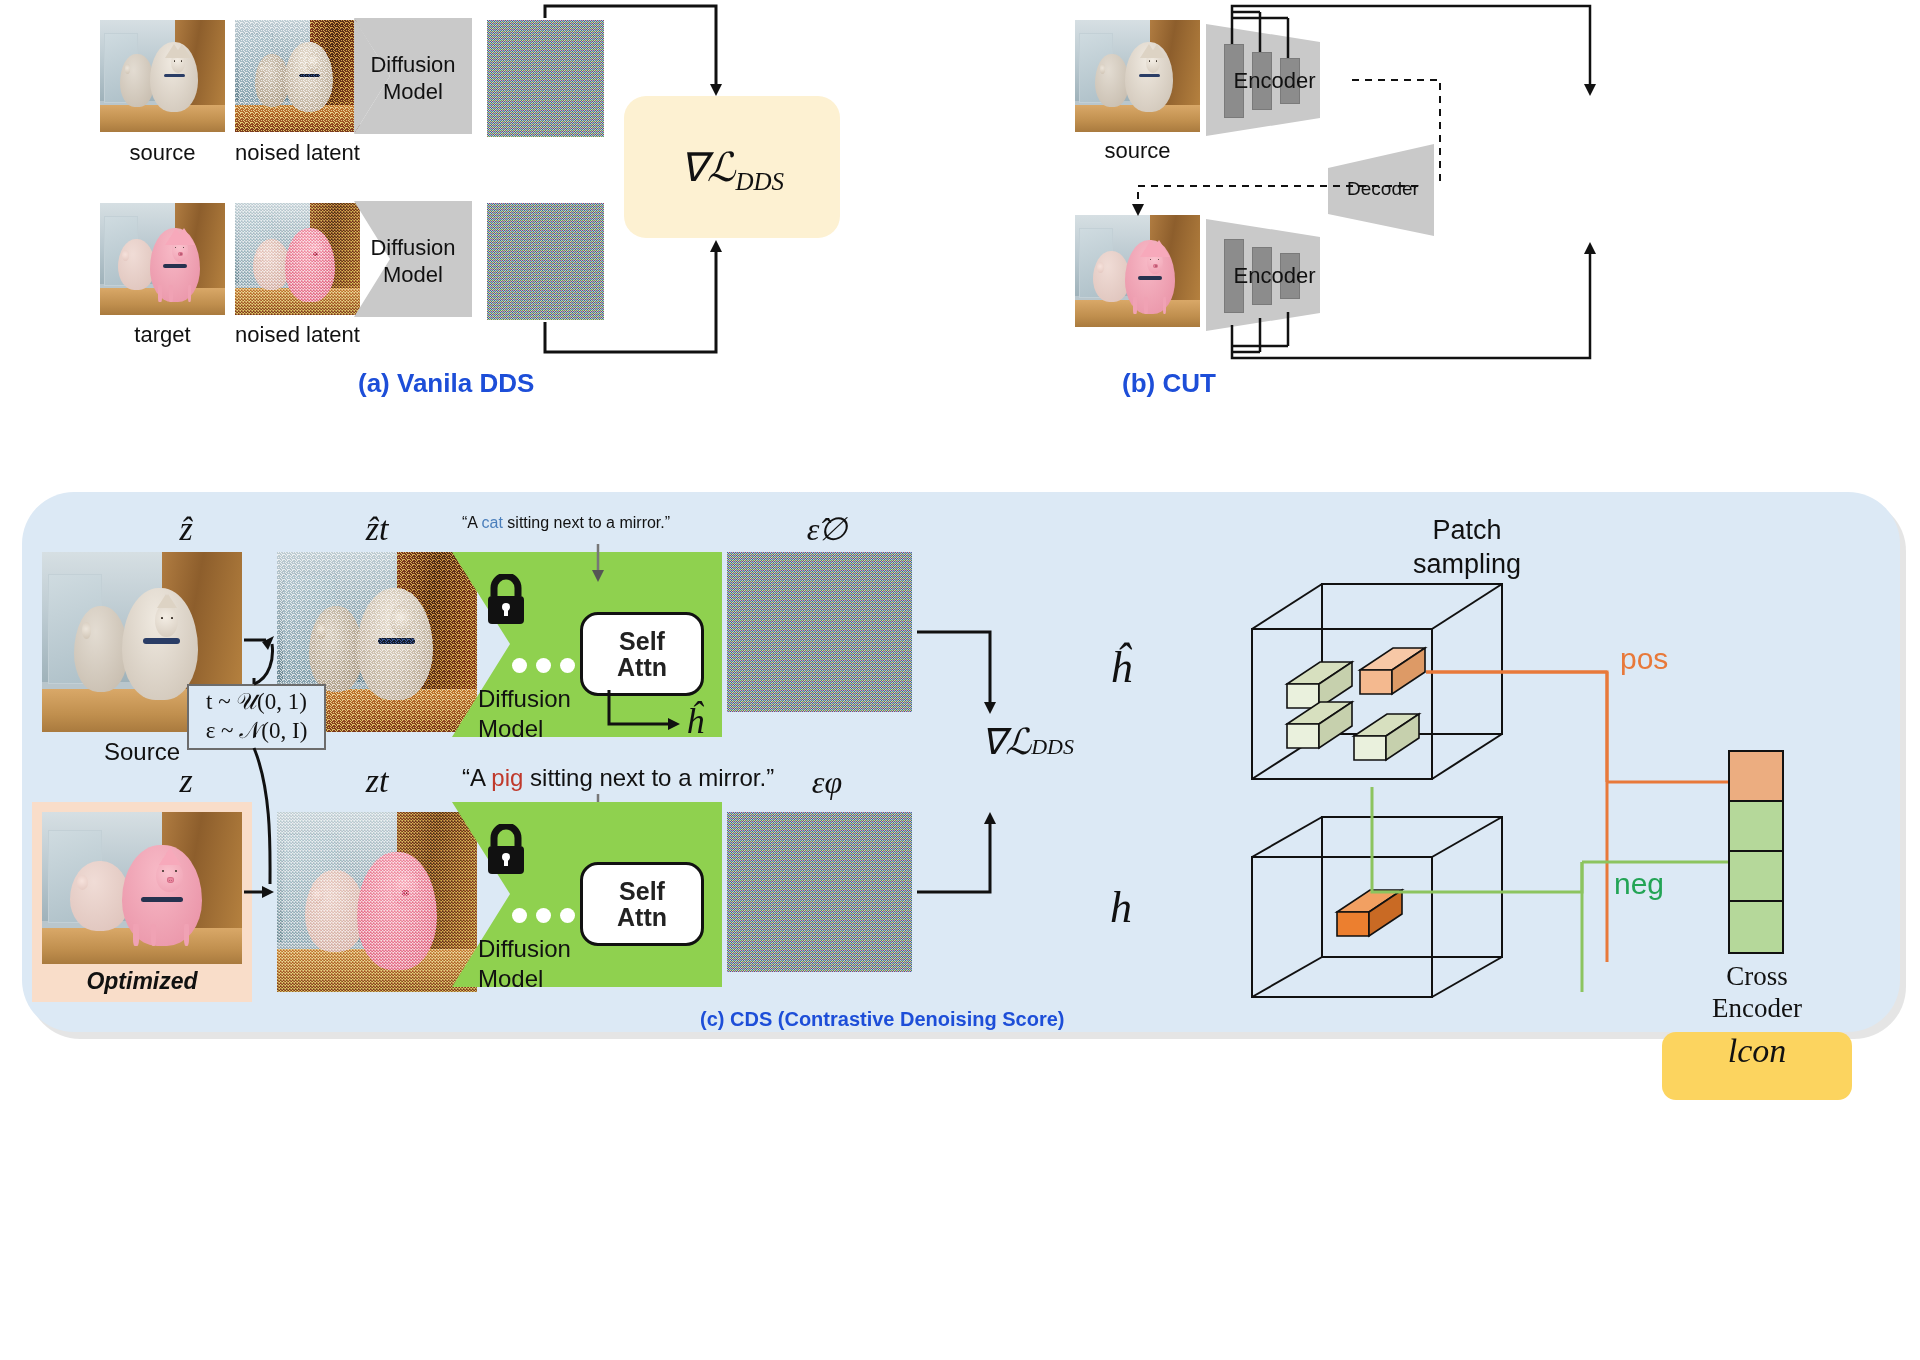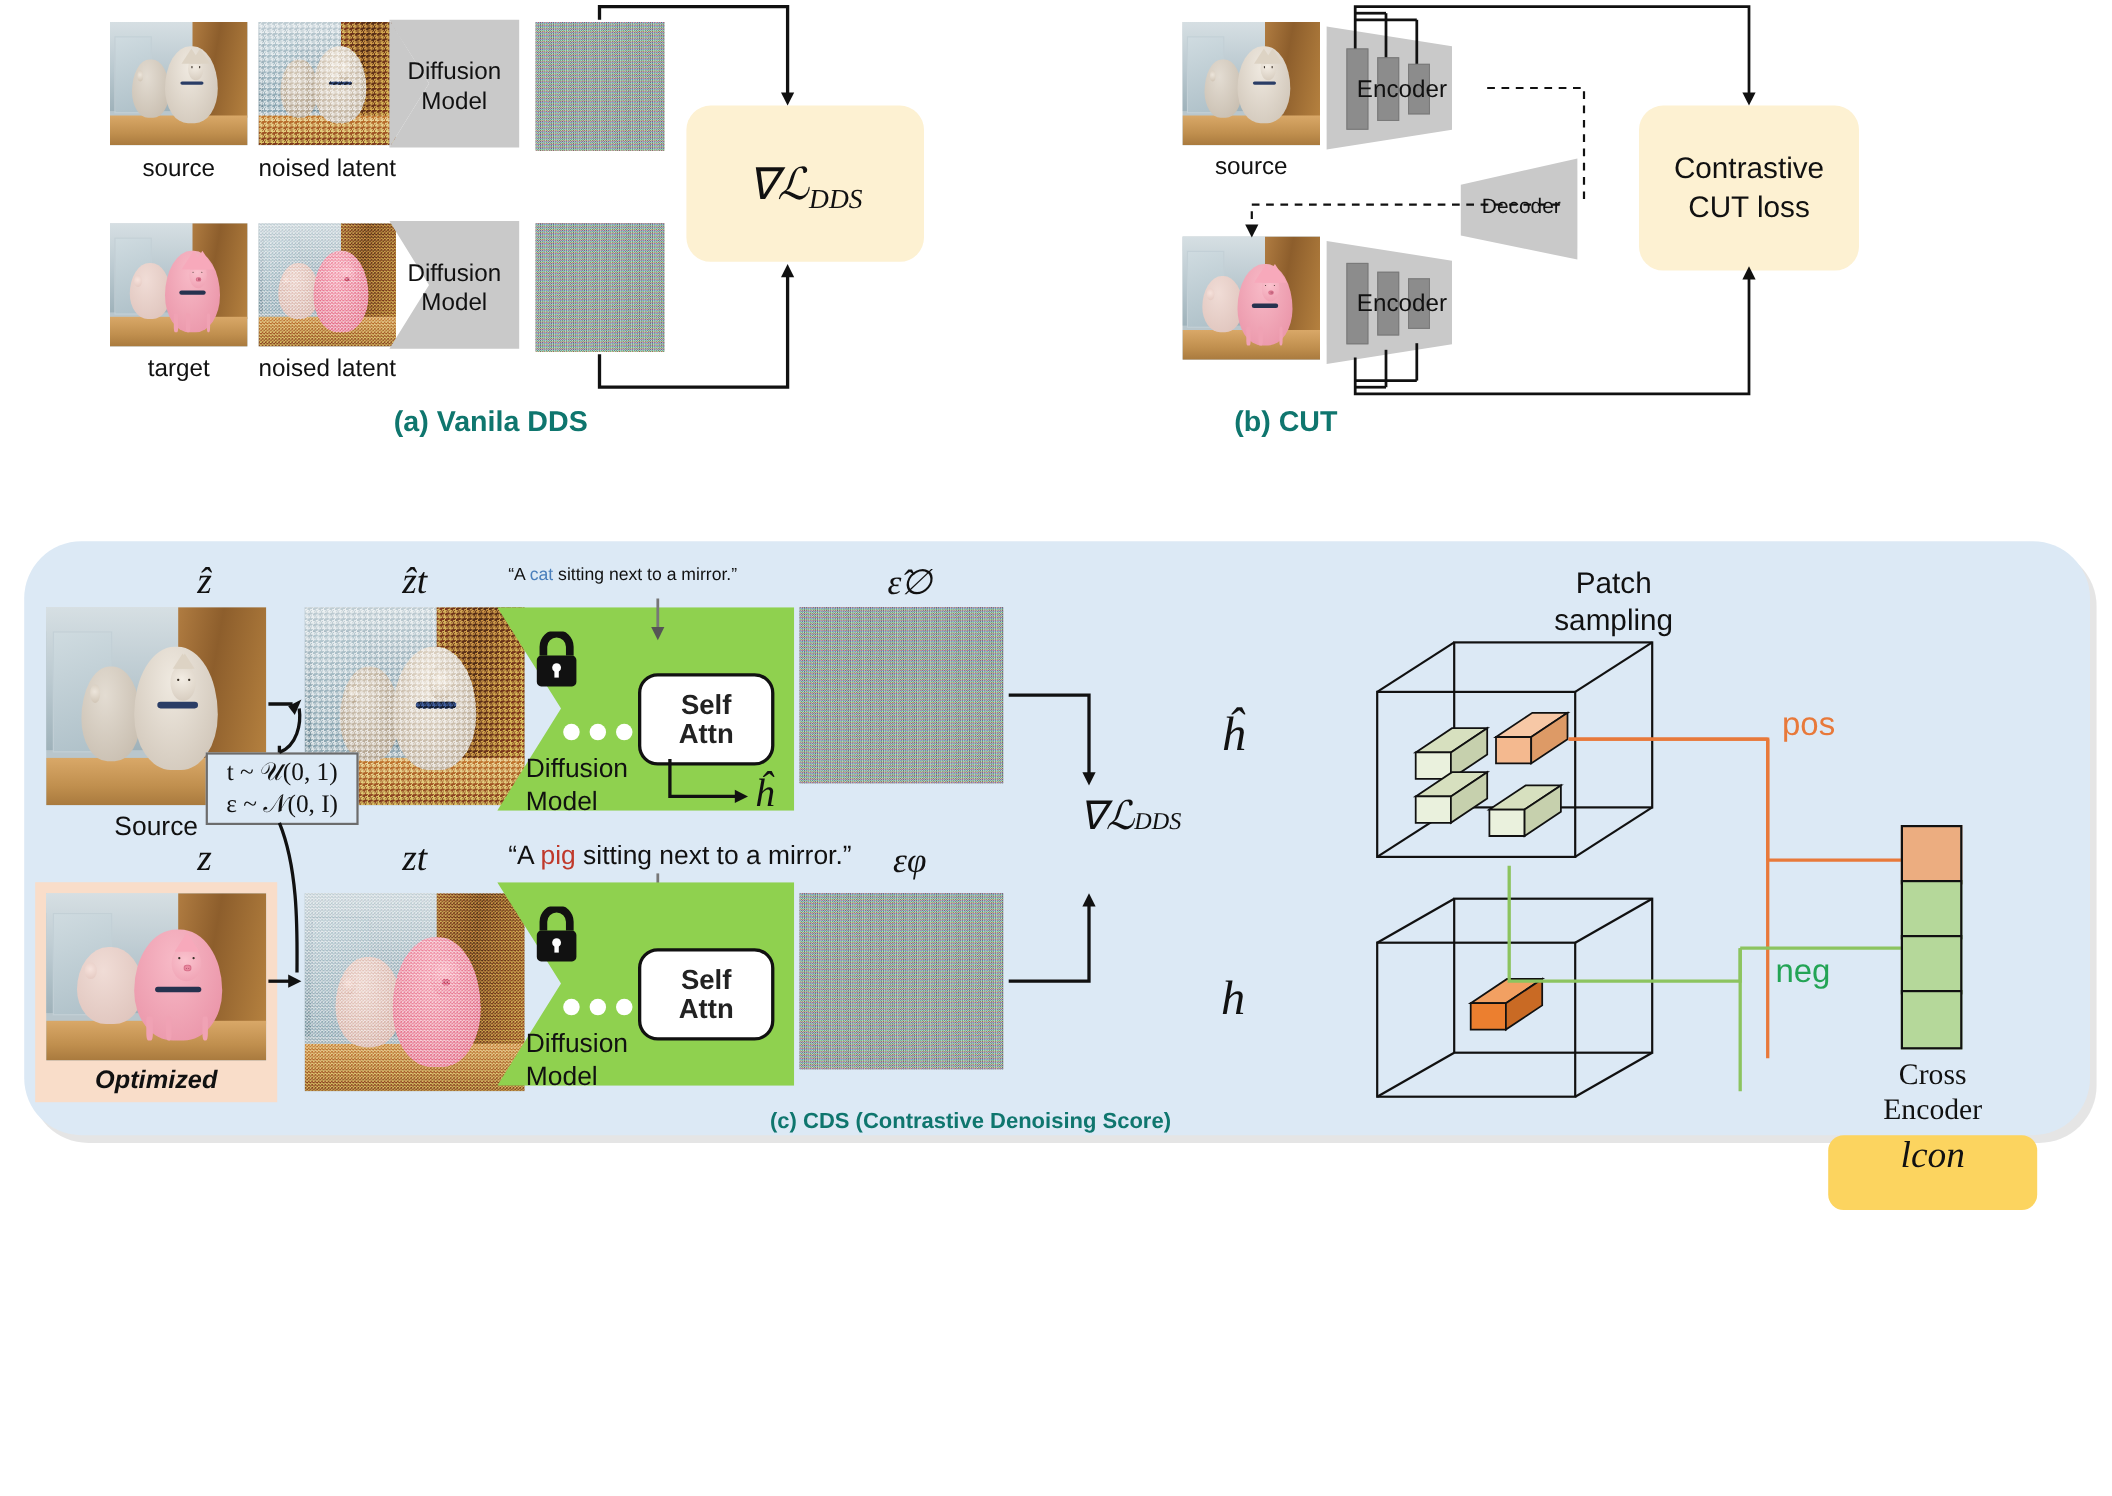--- a/index.html
+++ b/index.html
@@ -74,21 +74,21 @@
     justify-content:center;text-align:center;color:#111;}
   .panel-c{position:absolute;background:#dce9f5;border-radius:52px;box-shadow:6px 7px 0 rgba(0,0,0,.10);}
   .selfattn{position:absolute;background:#fff;border:3px solid #111;border-radius:18px;
      display:flex;flex-direction:column;align-items:center;justify-content:center;
      font-weight:bold;font-size:25px;color:#222;line-height:1.05;}
   .dots{position:absolute;display:flex;gap:9px;}
   .dots i{width:15px;height:15px;border-radius:50%;background:#fff;display:block;}
   .tbox{position:absolute;background:#dce9f5;border:2px solid #6c6c6c;
      display:flex;flex-direction:column;align-items:center;justify-content:center;
      font-family:"Liberation Serif",serif;font-size:23px;color:#111;line-height:1.25;}
-  .cap{position:absolute;font-weight:bold;font-size:26px;color:#0f766e;}
+  .cap{position:absolute;font-weight:bold;font-size:26px;color:#1d4ed8;}
   .lock{position:absolute;}
   .ce-cell{position:absolute;border:2px solid #111;}
   .lcon{position:absolute;background:#fcd45f;border-radius:14px;display:flex;align-items:flex-start;justify-content:center;}
 </style>
 </head>
 <body>
 
 <div class="abs" style="left:0;top:0;width:880px;height:420px;">
 
   <div class="photo" style="left:100px;top:20px;width:125px;height:112px;">
@@ -297,24 +297,20 @@
   <div class="abs" style="left:322px;top:215px;width:145px;height:120px;">
     <svg width="145" height="120">
         <polygon points="4,4 118,22 118,98 4,116" fill="#c9c9c9"></polygon>
       </svg>
     <div class="abs" style="left:22px;top:24px;width:18px;height:72px;background:#8c8c8c;border:1px solid #7a7a7a;"></div>
     <div class="abs" style="left:50px;top:32px;width:18px;height:56px;background:#8c8c8c;border:1px solid #7a7a7a;"></div>
     <div class="abs" style="left:78px;top:38px;width:18px;height:44px;background:#8c8c8c;border:1px solid #7a7a7a;"></div>
     <div class="lbl abs" style="left:10px;top:48px;width:125px;text-align:center;">Encoder</div>
   </div>
 
-  <div class="loss-box" style="left:610px;top:96px;width:200px;height:150px;flex-direction:column;line-height:1.3;font-size:27px;">
-    <div>Contrastive</div>
-    <div>CUT loss</div>
-  </div>
 
   <svg class="abs" style="left:0;top:0;" width="1040" height="420">
     <g stroke="#111" stroke-width="2.5" fill="none">
       <path d="M352,44 L352,6 L710,6 L710,88"></path>
       <path d="M380,52 L380,12"></path>
         <path d="M380,12 L352,12"></path>
       <path d="M408,58 L408,18"></path>
         <path d="M408,18 L352,18"></path>
       <path d="M352,325 L352,358 L710,358 L710,252"></path>
       <path d="M380,318 L380,352"></path>

